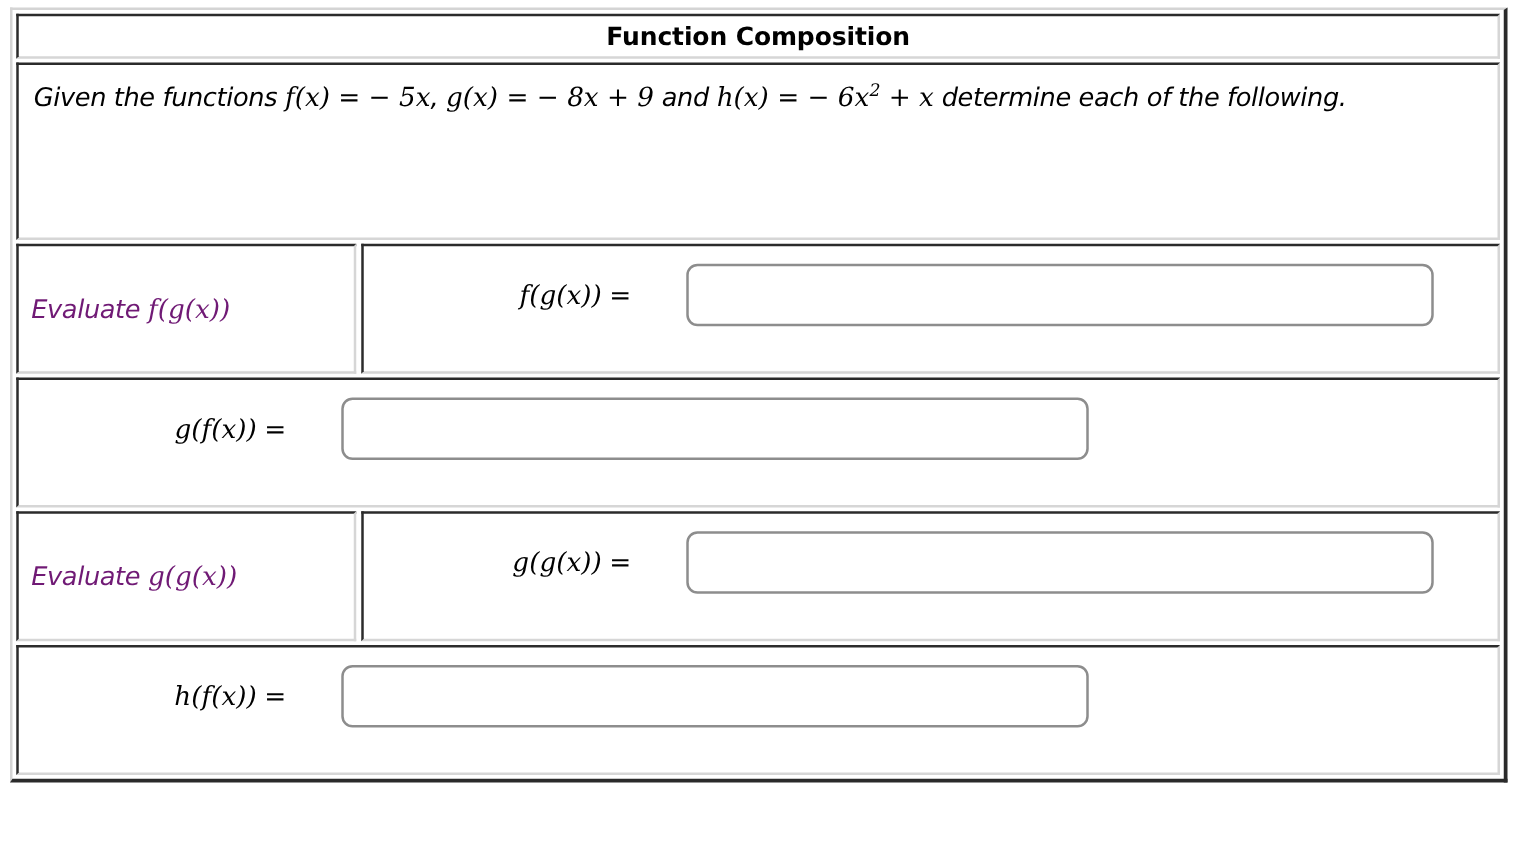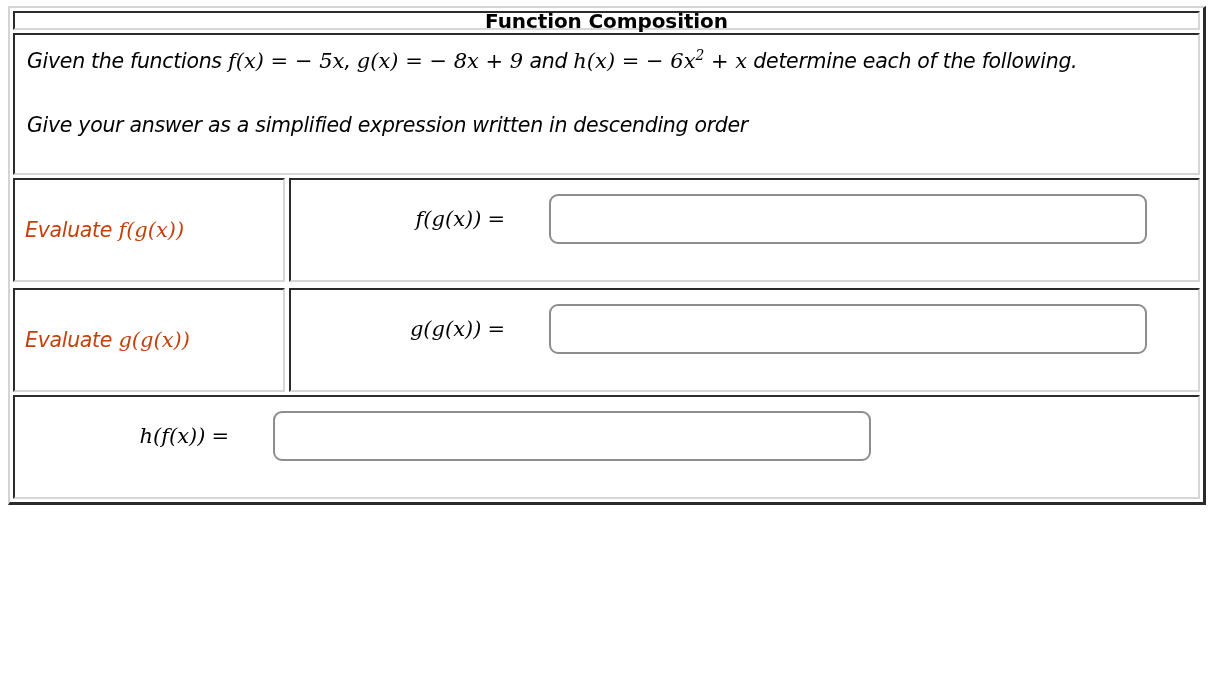--- a/index.html
+++ b/index.html
@@ -44,21 +44,21 @@
     border-bottom: 2px solid #d6d6d6;
     background: #ffffff;
   }
 
   
   .header-row {
     display: block;
     padding: 3px 3px 0 3px;
   }
   .header-cell {
-    height: 19px;
+    height: 36px;
     display: flex;
     align-items: center;
     justify-content: center;
   }
   .header-title {
     font-family: "DejaVu Sans", "Liberation Sans", sans-serif;
     font-weight: bold;
     font-size: 20px;
     color: #000000;
     letter-spacing: -0.1px;
@@ -114,21 +114,21 @@
     height: 104px;
     display: flex;
     align-items: center;
     padding: 0 0 0 10px;
     box-sizing: border-box;
   }
   .q-label {
     font-family: "DejaVu Sans", "Liberation Sans", sans-serif;
     font-style: italic;
     font-size: 20.5px;
-    color: #c2410c;
+    color: #701a75;
     letter-spacing: -0.3px;
     white-space: nowrap;
   }
   .q-label .m {
     font-size: 21px;
   }
 
   .q-answer-cell {
     flex: 1 1 auto;
     height: 104px;
@@ -180,35 +180,38 @@
       <div class="cell header-cell">
         <span class="header-title">Function Composition</span>
       </div>
     </div>
 
     <div class="prompt-row">
       <div class="cell prompt-cell">
 
         <div class="prompt-line"><span>Given the functions </span><span class="m">f(x) =  − 5x</span><span>, </span><span class="m">g(x) =  − 8x + 9</span><span> and </span><span class="m"><span>h(x) =  − 6x</span><sup>2</sup><span> + x</span></span><span> determine each of the following.</span></div>
 
-        <div class="prompt-line second">Give your answer as a simplified expression written in descending order</div>
       </div>
     </div>
 
     <div class="q-row">
       <div class="cell q-label-cell">
         <span class="q-label"><span>Evaluate </span><span class="m">f(g(x))</span></span>
       </div>
       <div class="cell q-answer-cell">
         <span class="expr-eq"><span>f(g(x))</span><span class="eqsign">=</span></span>
         <input class="answer-input" type="text" value="" style="">
       </div>
     </div>
 
     <div class="q-row">
+      <div class="cell q-answer-cell">
+        <span class="expr-eq"><span>g(f(x))</span><span class="eqsign">=</span></span>
+        <input class="answer-input" type="text" value="" style="">
+      </div>
     </div>
 
     <div class="q-row">
       <div class="cell q-label-cell">
         <span class="q-label"><span>Evaluate </span><span class="m">g(g(x))</span></span>
       </div>
       <div class="cell q-answer-cell">
         <span class="expr-eq"><span>g(g(x))</span><span class="eqsign">=</span></span>
         <input class="answer-input" type="text" value="" style="">
       </div>

